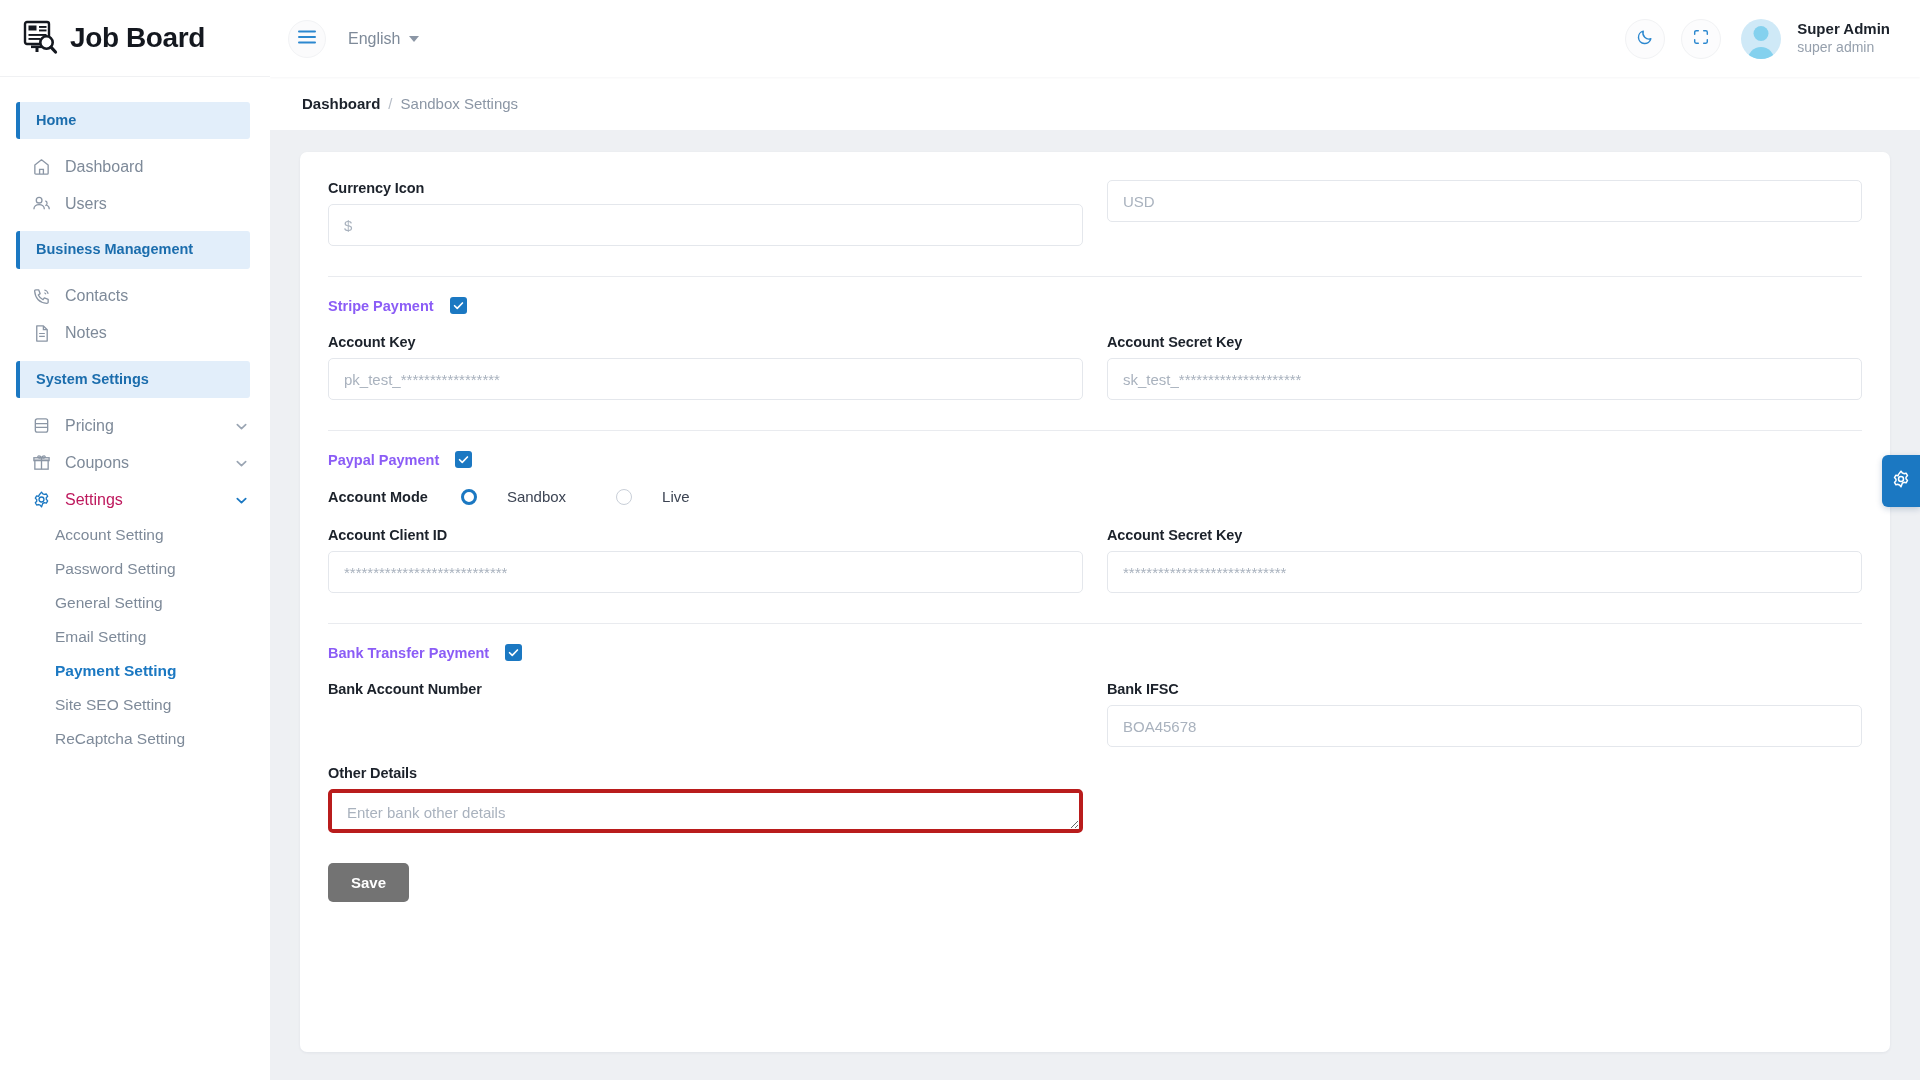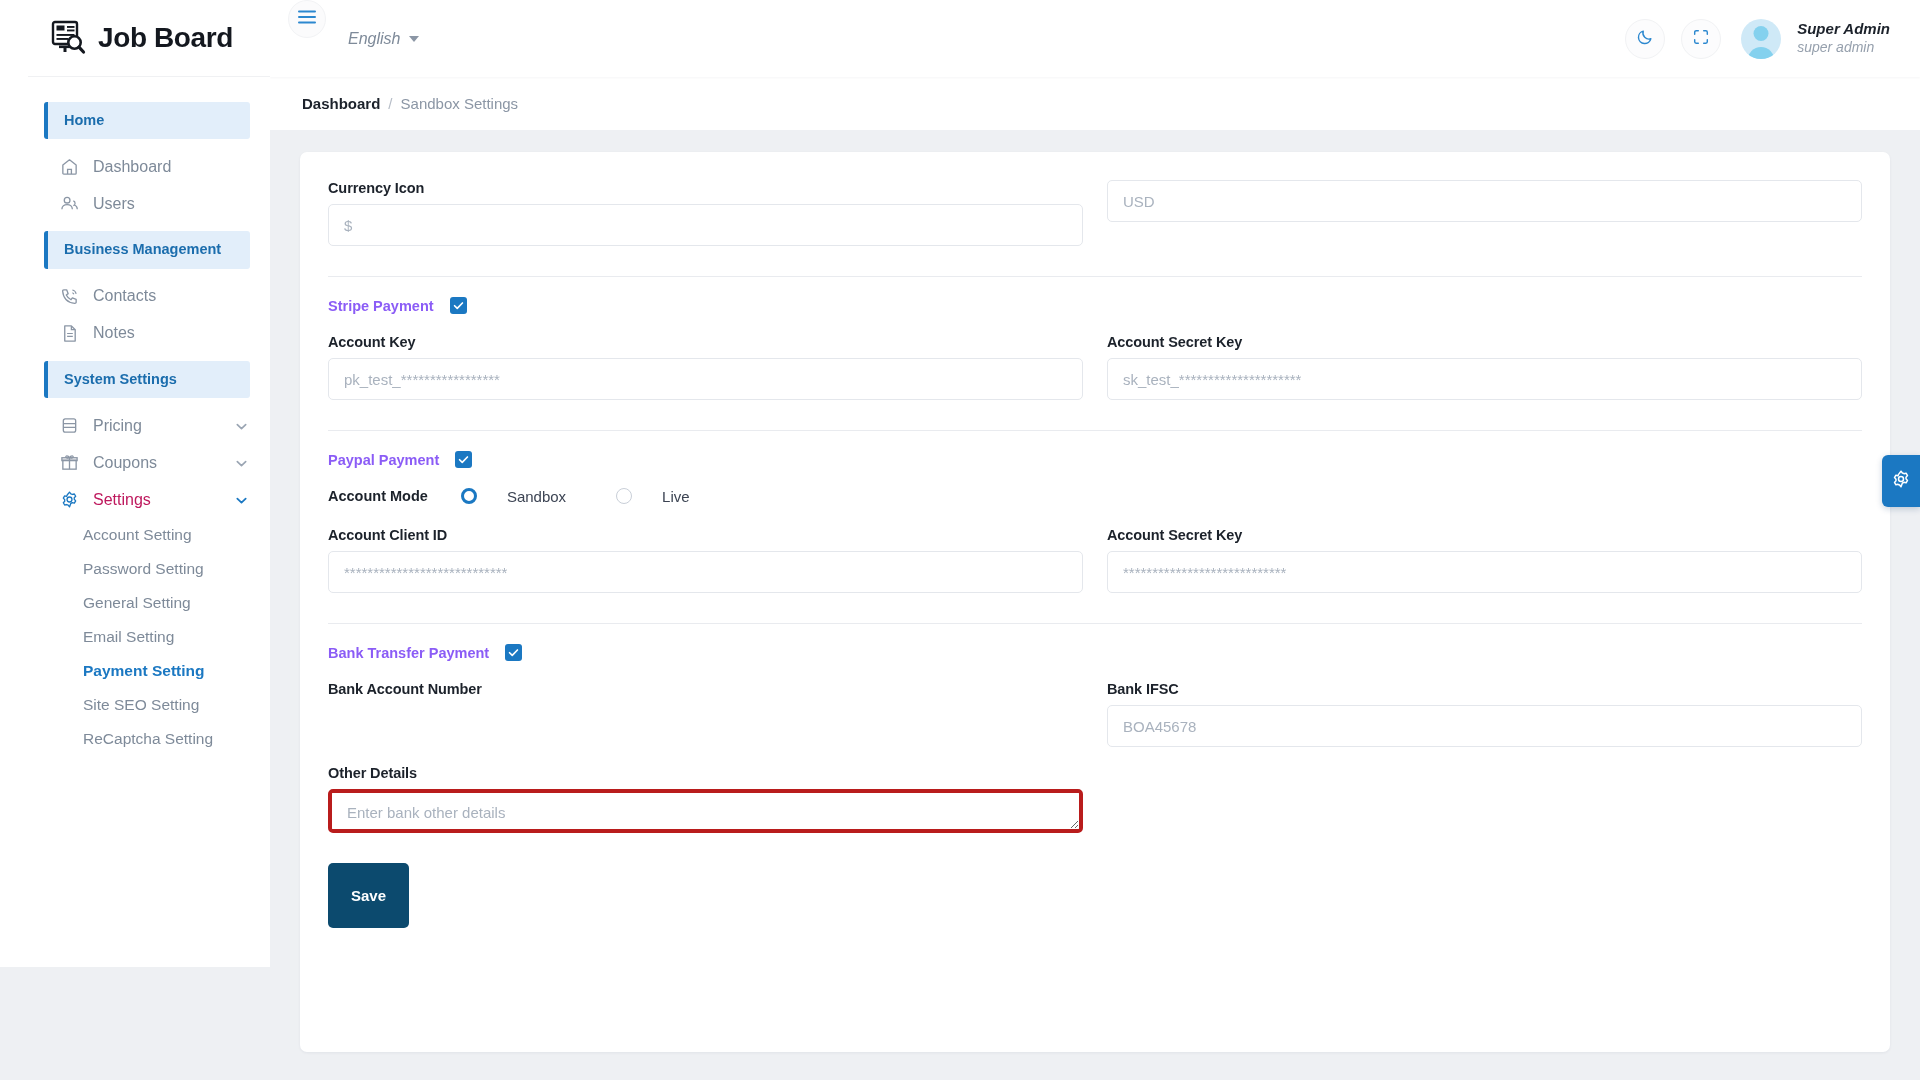--- a/index.html
+++ b/index.html
@@ -7,23 +7,23 @@
     width: 1920px; height: 1080px;
     font-family: "Liberation Sans", sans-serif;
     background: #eef0f3;
     overflow: hidden;
   }
 
   .app { display: flex; width: 1920px; height: 1080px; position: relative; }
 
   
   .sidebar {
-    width: 270px; min-width: 270px; height: 967px;
+    width: 270px; min-width: 270px; height: 1080px;
     background: #ffffff;
-    position: relative; z-index: 5; padding-left: 28px;
+    position: relative; z-index: 5;
   }
   .brand {
     height: 77px; display: flex; align-items: center; gap: 10px;
     padding-left: 20px;
     border-bottom: 1px solid #f0f1f3;
   }
   .brand-icon { width: 40px; height: 36px; flex: 0 0 auto; }
   .brand-text {
     font-size: 28px; font-weight: 800; letter-spacing: -0.4px; color: #14181f;
   }
@@ -55,24 +55,24 @@
     padding: 8px 22px 8px 55px;
     font-size: 15.5px; color: #7e8a99; cursor: pointer;
   }
   .nav-sub.active { color: #1b78c2; font-weight: 600; }
 
   
   .main { flex: 1 1 auto; height: 1080px; position: relative; background:#eef0f3; }
 
   .topbar {
     height: 77px; background: #ffffff;
-    display: flex; 
+    display: flex; align-items: center;
     padding: 0 30px 0 18px;
     box-shadow: 0 1px 2px rgba(20,30,50,.04);
-    position: relative; z-index: 4; font-style: italic;
+    position: relative; z-index: 4;
   }
   .hamburger-btn {
     width: 38px; height: 38px; border-radius: 50%;
     background: #fbfbfc; border: 1px solid #f2f3f5;
     display: flex; align-items: center; justify-content: center;
     cursor: pointer;
   }
   .lang {
     margin-left: 22px; font-size: 16px; color: #7e8a99;
     display: flex; align-items: center; gap: 9px; cursor: pointer;
@@ -152,34 +152,34 @@
   .toggle-row {
     display: flex; align-items: center; gap: 16px; margin-bottom: 20px;
   }
   .toggle-row .tlabel { font-size: 14.5px; font-weight: 700; color: #8b5cf6; }
   .cbox {
     width: 17px; height: 17px; border-radius: 3px; background: #1b78c2;
     display: flex; align-items: center; justify-content: center;
     cursor: pointer; flex: 0 0 17px;
   }
 
-  .radio-row { display: flex; gap: 28px; margin-bottom: 22px; }
+  .radio-row { display: flex; align-items: center; gap: 28px; margin-bottom: 22px; }
   .radio-row .tlabel { font-size: 14.5px; font-weight: 700; color: #1c222b; margin-right: 5px; }
   .radio {
     width: 16px; height: 16px; border-radius: 50%;
     border: 1.6px solid #c9cfd8; background: #fff; cursor: pointer; flex: 0 0 16px;
     display: flex; align-items: center; justify-content: center;
   }
   .radio.on { border-color: #1b78c2; border-width: 3.5px; }
   .radio-opt { font-size: 15px; color: #3c4453; margin-right: 22px; margin-left: 2px; cursor: pointer; }
 
   .save-btn {
-    background: #0c4a6e; color: #fff;
+    background: #737373; color: #fff;
     border: none; border-radius: 5px;
-    padding: 24px 23px; font-size: 15px; font-weight: 600;
+    padding: 11px 23px; font-size: 15px; font-weight: 600;
     font-family: "Liberation Sans", sans-serif; cursor: pointer;
     margin-top: 8px;
   }
 
   .settings-fab {
     position: absolute; right: 0; top: 455px;
     width: 38px; height: 52px;
     background: #1b78c2; border-radius: 6px 0 0 6px;
     display: flex; align-items: center; justify-content: center;
     cursor: pointer; z-index: 9;

